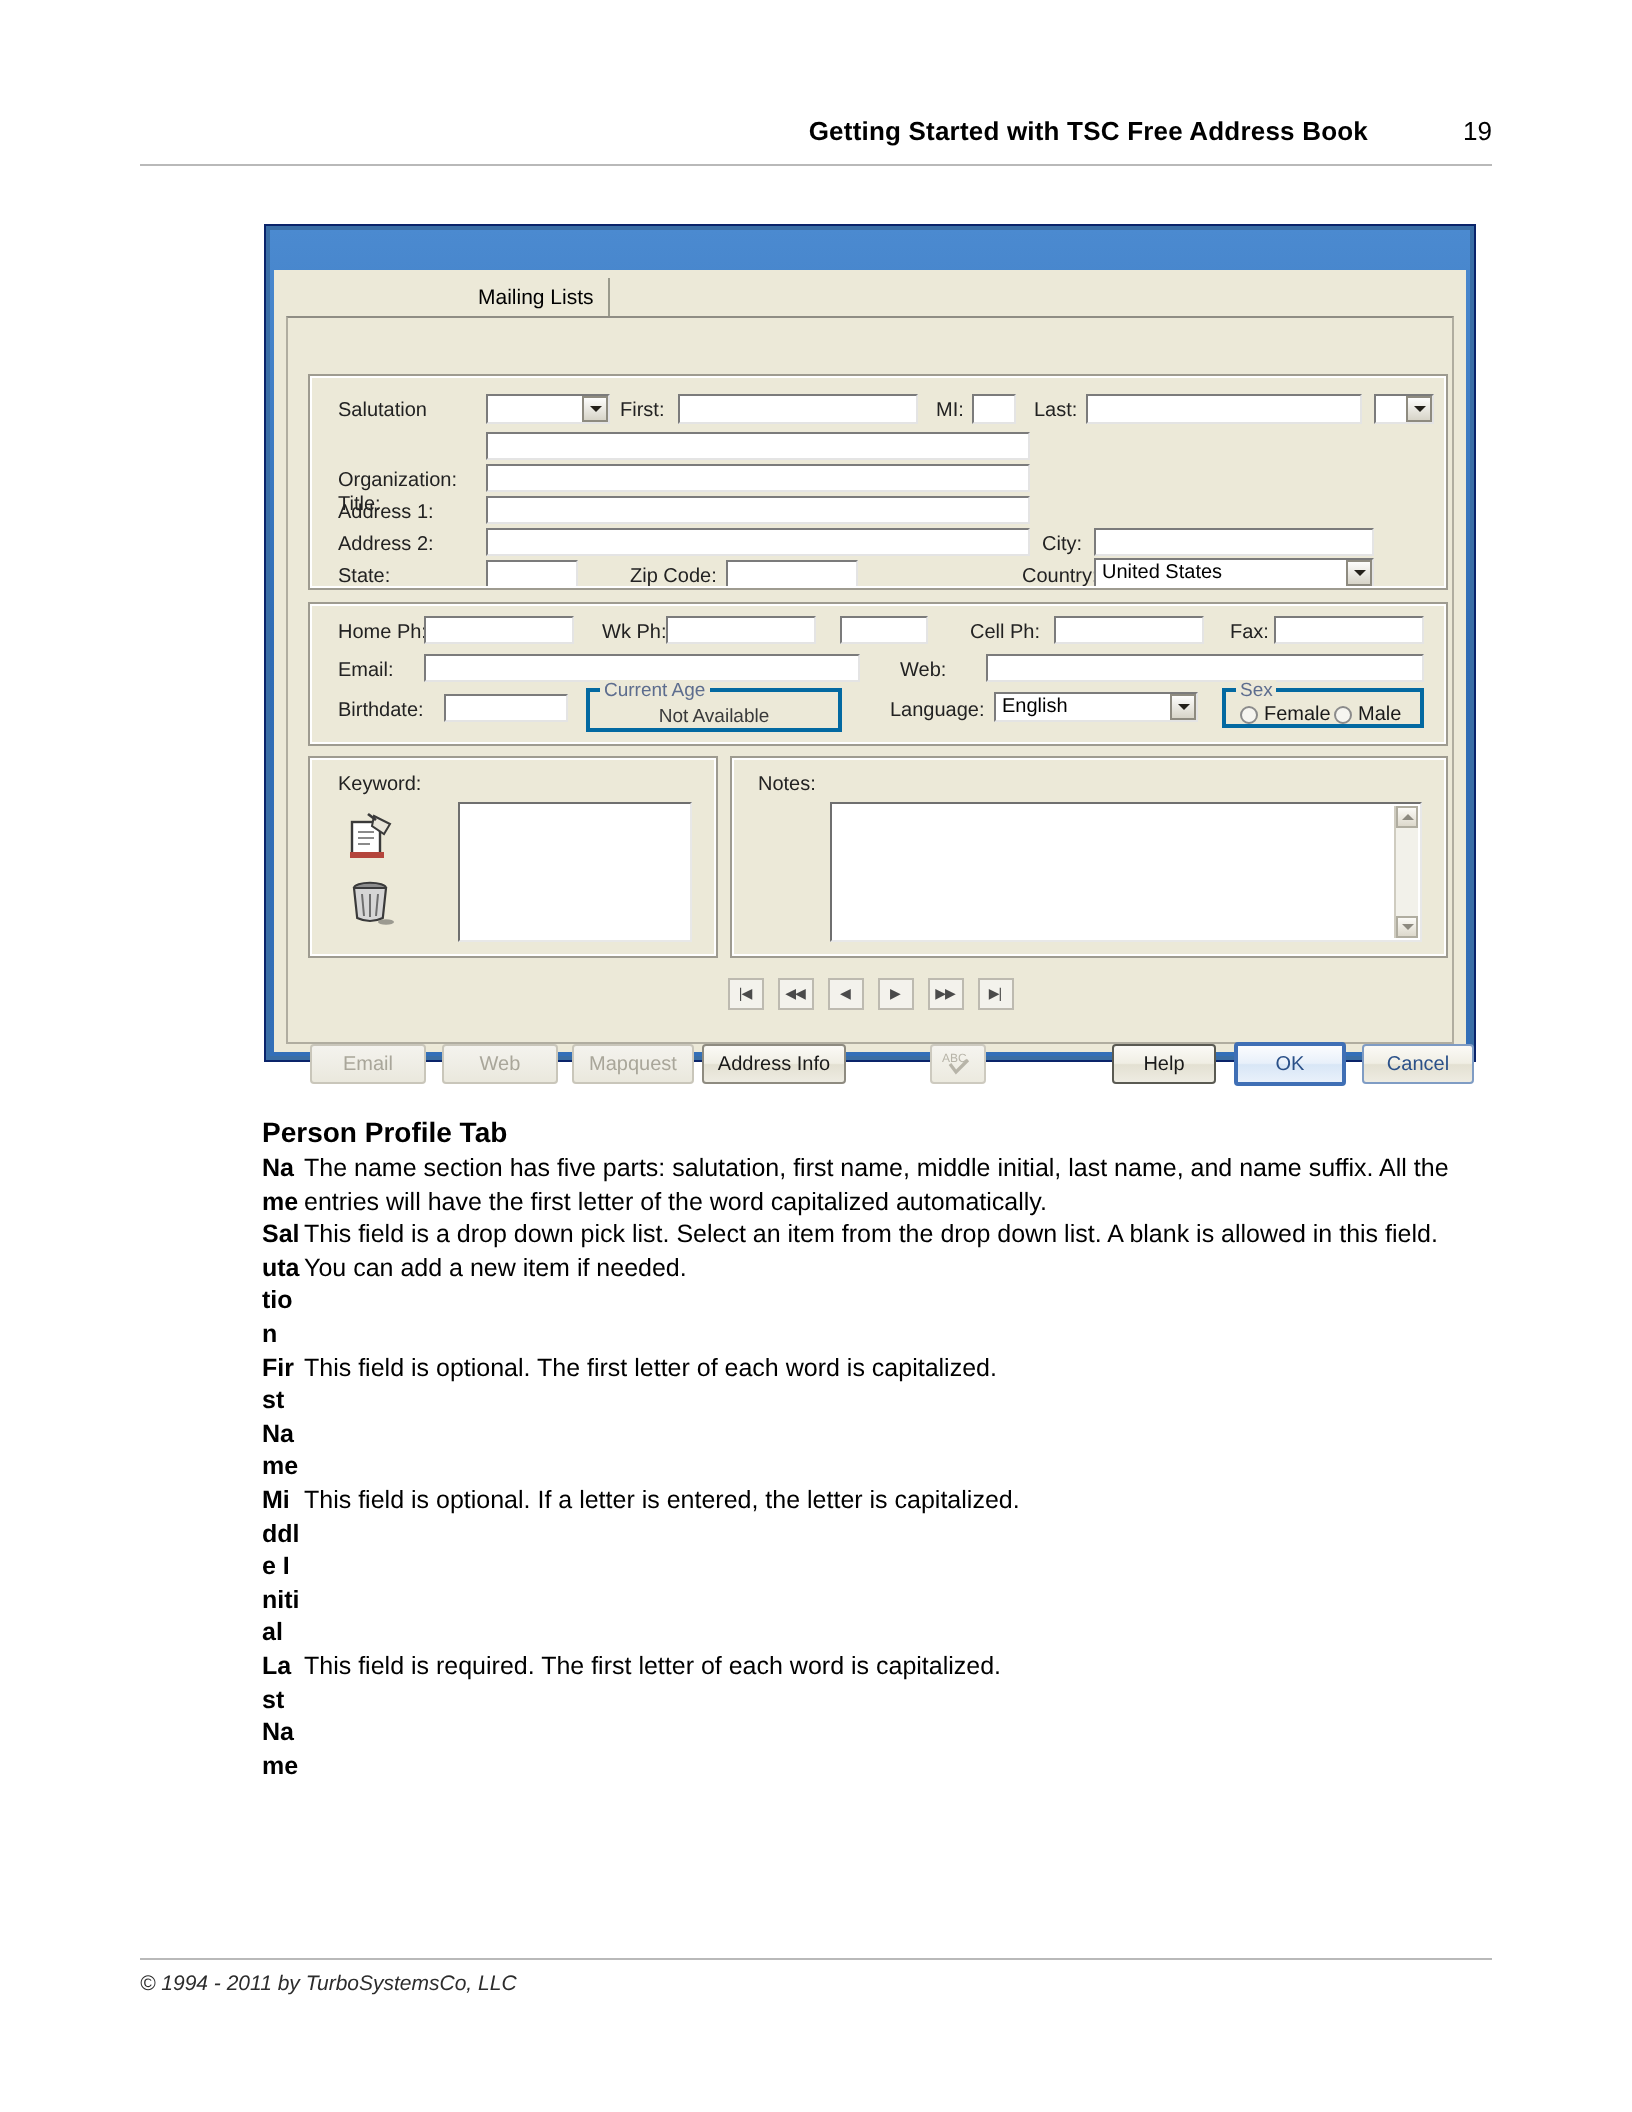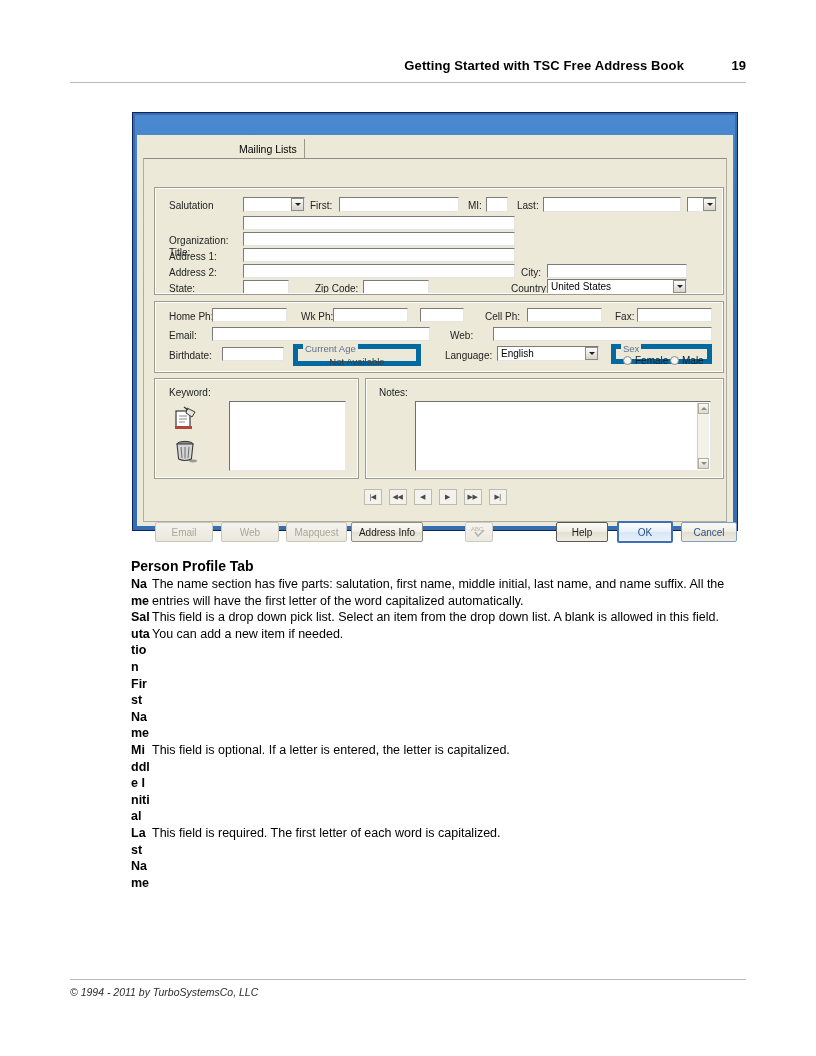--- a/index.html
+++ b/index.html
@@ -13,21 +13,21 @@
   .page-header{
     position:absolute;left:70px;top:58px;width:676px;height:28px;
   }
   .page-header .hdr-title{
     position:absolute;right:62px;top:0;
     font-size:13px;font-weight:bold;color:#000;letter-spacing:.1px;
     white-space:nowrap;
   }
   .page-header .hdr-page{
     position:absolute;right:0;top:0;
-    font-size:13px;font-weight:bold;color:#000;margin-left:44px;
+    font-size:13px;font-weight:normal;color:#000;margin-left:44px;
   }
   .page-header .hdr-rule{
     position:absolute;left:0;top:24px;width:676px;height:1px;background:#b9b9b9;
   }
 
   
   .dialog{
     position:absolute;left:132px;top:112px;width:606px;height:419px;
     background:#ece9d8;
     border:1px solid #0a246a;
@@ -136,21 +136,21 @@
     display:flex;align-items:center;justify-content:center;
   }
   .carrow .tri{
     width:0;height:0;border-left:3px solid transparent;border-right:3px solid transparent;
     border-top:3.5px solid #23201a;
   }
 
   
   .tgrp{
     position:absolute;box-sizing:border-box;
-    border:5px solid #0369a1;background:#ece9d8;
+    border:2px solid #0369a1;background:#ece9d8;
   }
   .tgrp .tlabel{
     position:absolute;left:5px;top:-6px;background:#ece9d8;
     padding:0 2px;font-size:9.5px;color:#5d6d8e;white-space:nowrap;
   }
 
   .radio{
     position:absolute;display:flex;align-items:center;gap:3px;
   }
   .radio .dot{
@@ -476,20 +476,21 @@
   <div class="row">
     <div class="term">Name</div>
     <div class="desc">The name section has five parts: salutation, first name, middle initial, last name, and name suffix.  All the entries will have the first letter of the word capitalized automatically.</div>
   </div>
   <div class="row">
     <div class="term">Salutation</div>
     <div class="desc">This field is a drop down pick list.  Select an item from the drop down list.  A blank is allowed in this field. You can add a new item if needed.</div>
   </div>
   <div class="row">
     <div class="term">First Name</div>
+    <div class="desc">This field is optional.  The first letter of each word is capitalized.</div>
   </div>
   <div class="row">
     <div class="term">Middle Initial</div>
     <div class="desc">This field is optional.  If a letter is entered, the letter is capitalized.</div>
   </div>
   <div class="row">
     <div class="term">Last Name</div>
     <div class="desc">This field is required. The first letter of each word is capitalized.</div>
   </div>
 </div>

